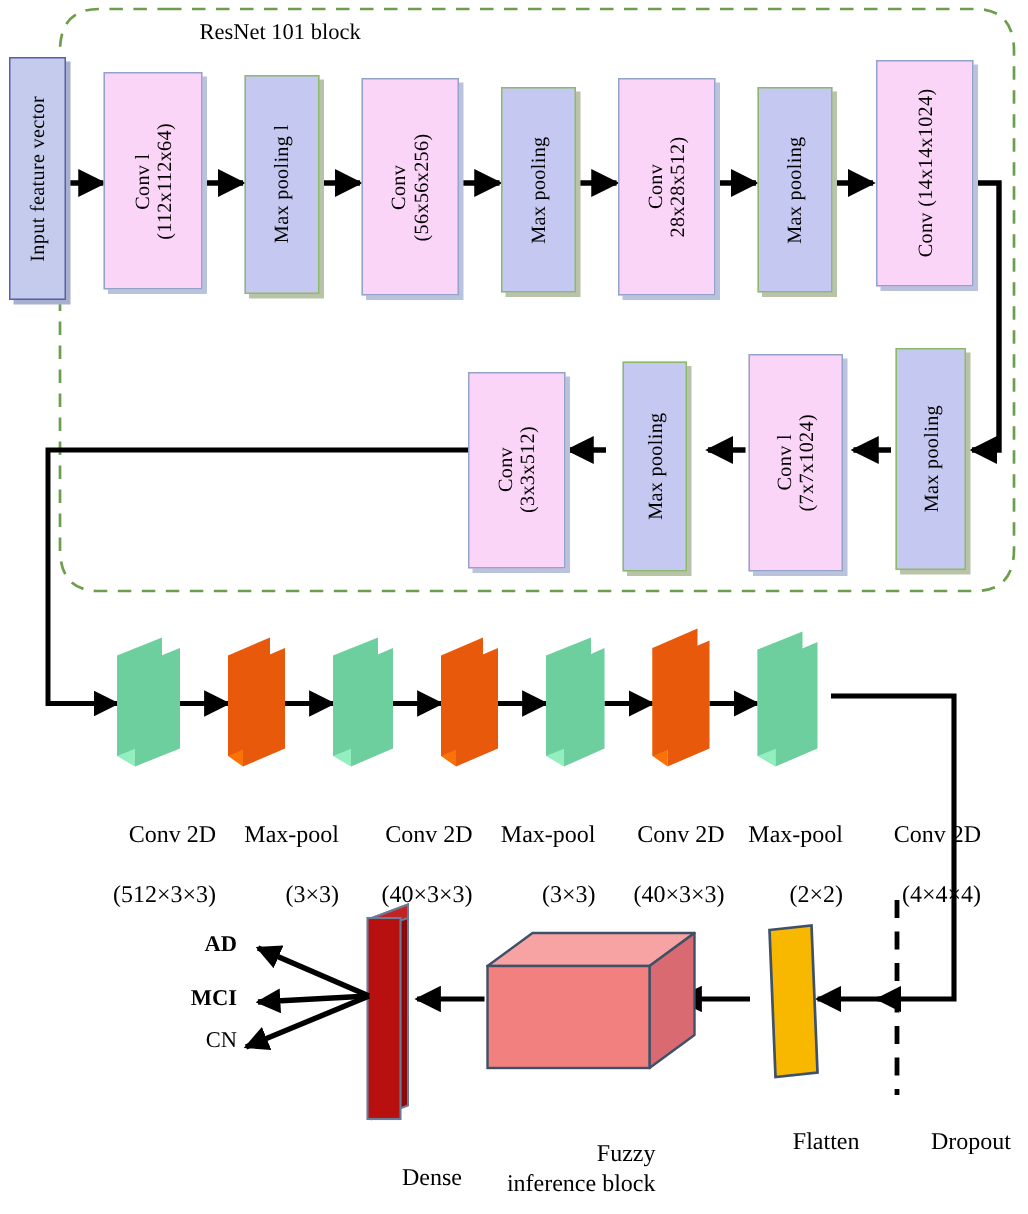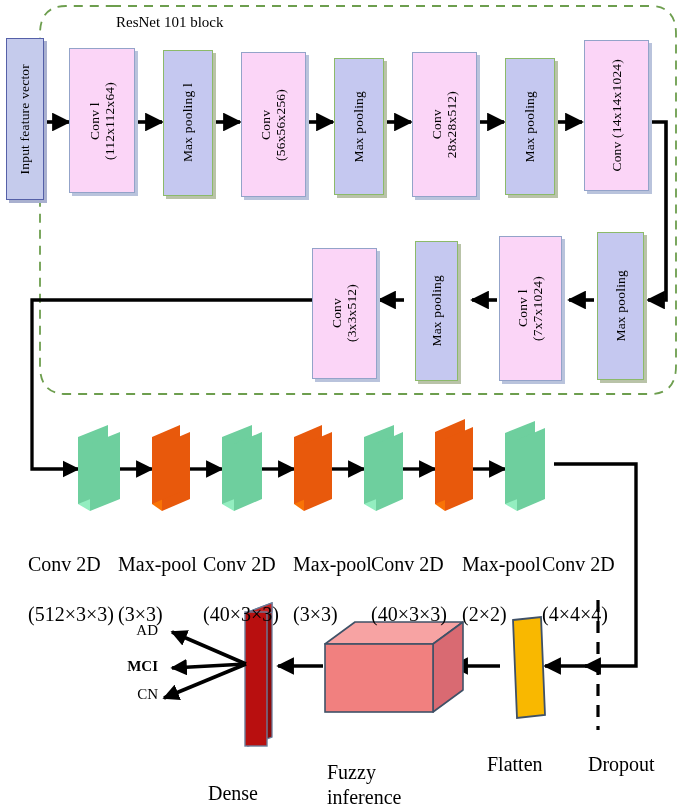--- a/index.html
+++ b/index.html
@@ -49,35 +49,36 @@
     border: 1.4px solid #8cba6a;
     box-shadow: 3px 3px 0 0 #b9c3a8;
   }
   .inputblock {
     background: #c5cbec;
     border: 1.4px solid #5560a8;
     box-shadow: 3px 3px 0 0 #a9b0cf;
   }
   .caption {
     position: absolute;
-    text-align: left;
-    font-size: 20px;
+    text-align: right;
+    font-size: 16px;
     line-height: 1.25;
     white-space: pre-line;
   }
   .cls-label {
     position: absolute;
     font-size: 15px;
     text-align: right;
     white-space: nowrap;
   }
   .resnet-title {
     position: absolute;
     font-size: 15px;
     white-space: nowrap;
+    margin-left: 17px;
   }
 </style>
 </head>
 <body>
 
 <div id="stage">
 
   <svg class="layer" viewBox="0 0 685 809">
     <defs>
       <marker id="ah" viewBox="0 0 10 10" refX="9" refY="5" markerWidth="5.2" markerHeight="5.2" orient="auto-start-reverse">
@@ -249,21 +250,21 @@
   </div>
   <div class="caption" style="left:462px; top:527px; width:100px;">
     <div>Max-pool</div>
     <div>(2×2)</div>
   </div>
   <div class="caption" style="left:542px; top:527px; width:112px;">
     <div>Conv 2D</div>
     <div>(4×4×4)</div>
   </div>
 
-  <div class="cls-label" style="left:96px; top:622px; width:62px;">AD</div>
+  <div class="cls-label" style="left:96px; top:622px; width:62px;font-weight:bold;">AD</div>
   <div class="cls-label" style="left:96px; top:658px; width:62px;font-weight:bold;">MCI</div>
   <div class="cls-label" style="left:96px; top:686px; width:62px;">CN</div>
 
   <div class="caption" style="left:208px; top:756px; width:100px;">
     <div>Dense</div>
     
   </div>
 
   <div class="caption" style="left:327px; top:734px; width:110px;margin-top:26px;">Fuzzy
 inference block</div>

